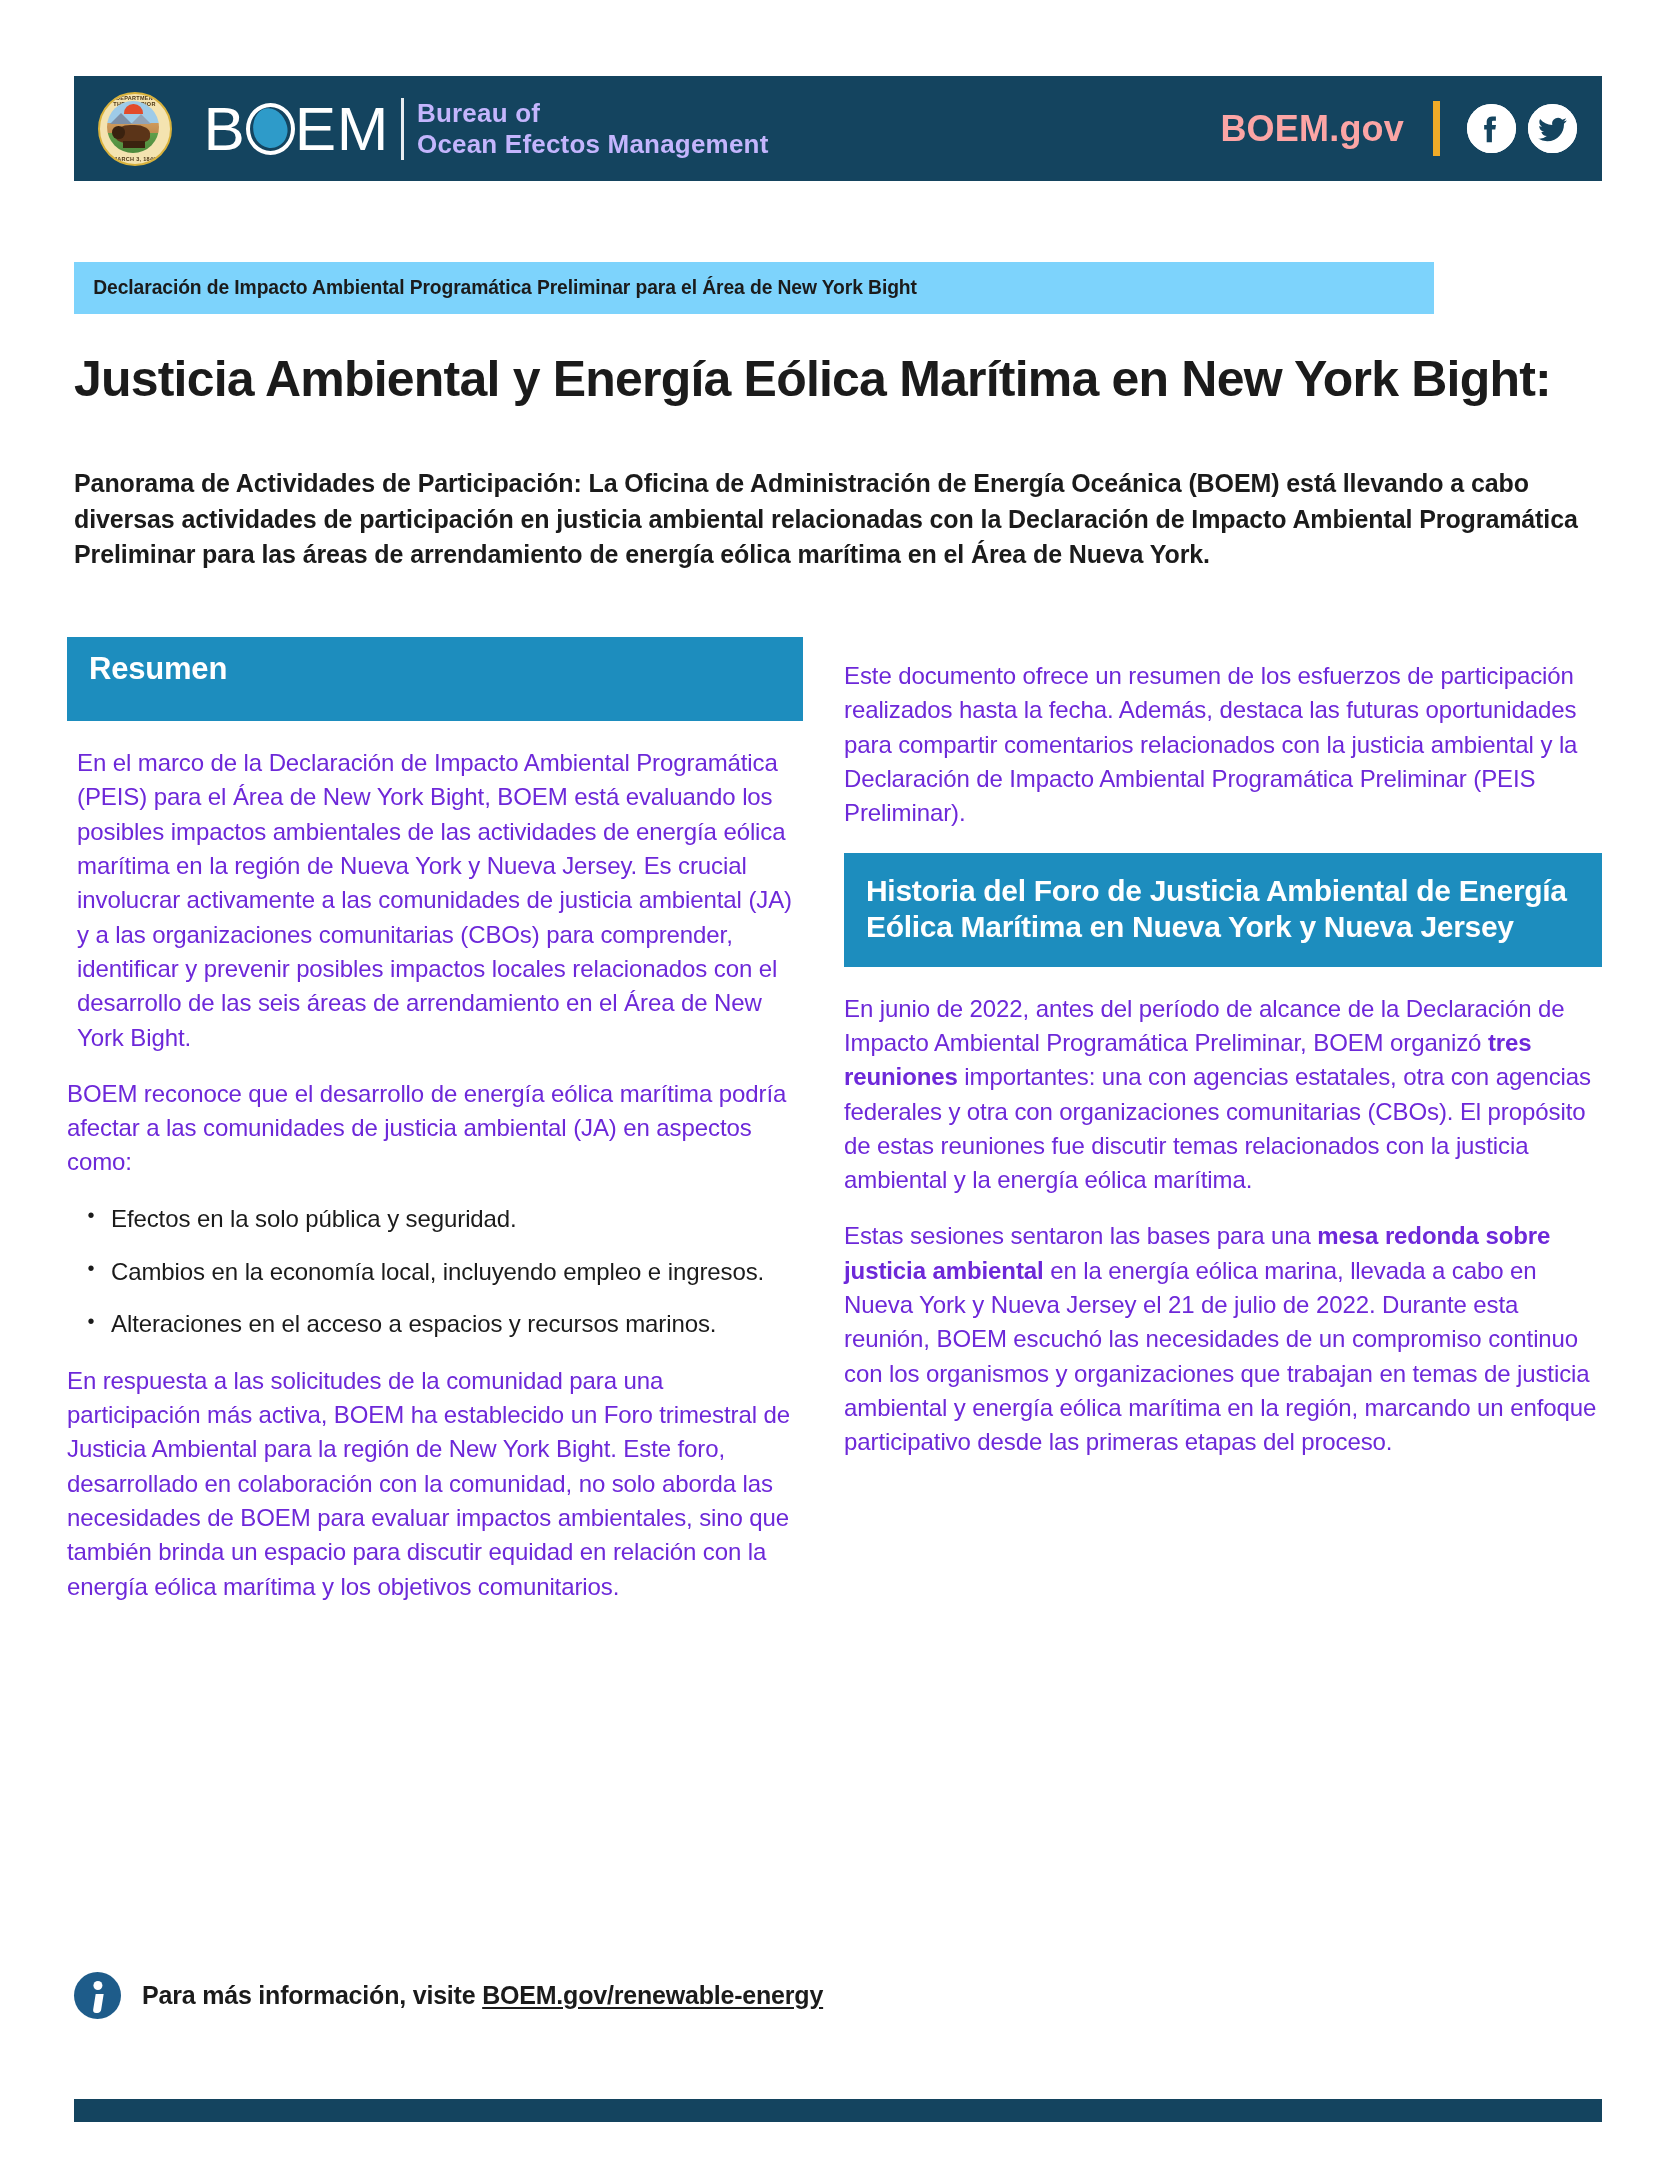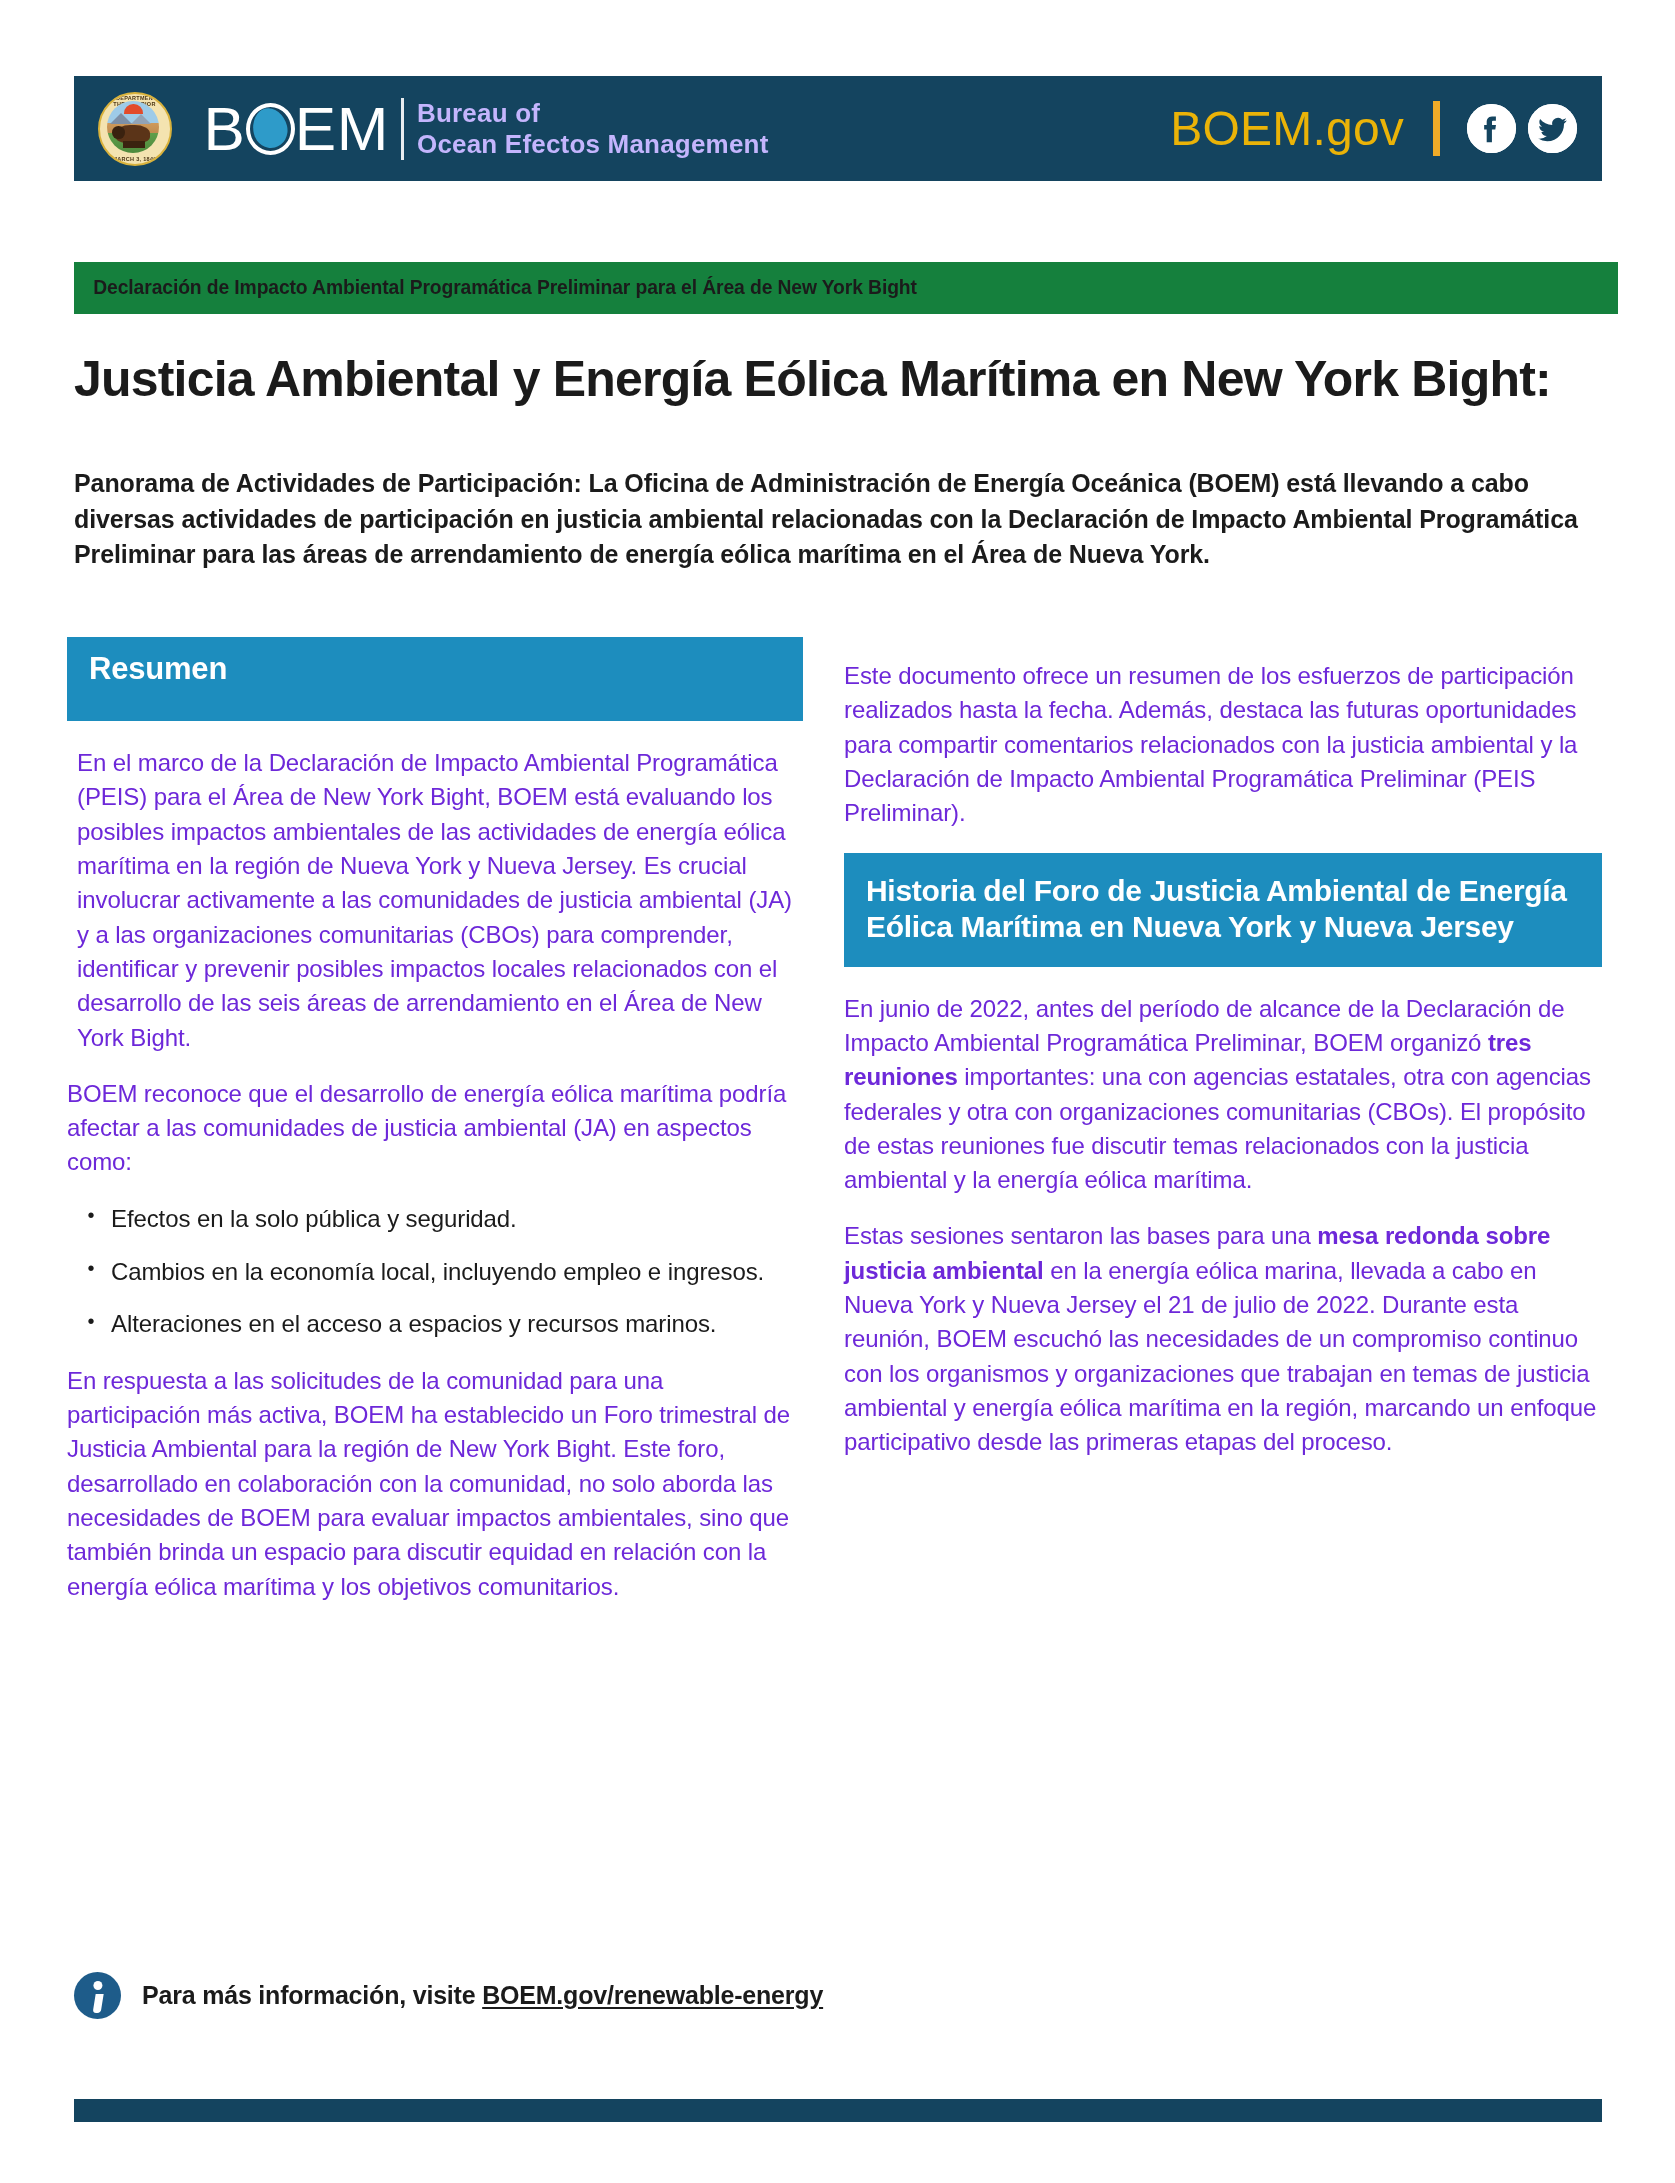--- a/index.html
+++ b/index.html
@@ -161,23 +161,23 @@
     line-height: 1.16;
     font-weight: 700;
     letter-spacing: 0.2px;
   }
   .header-right {
     margin-left: auto;
     display: flex;
     align-items: center;
   }
   .boem-gov {
-    color: #eab308;
-    font-size: 48px;
-    font-weight: normal;
+    color: #fca5a5;
+    font-size: 36px;
+    font-weight: bold;
     letter-spacing: 0.2px;
   }
   .gold-bar {
     width: 7.6px;
     height: 55px;
     background: #F0AB28;
     margin: 0 27px 0 28.6px;
   }
   .social {
     display: flex;
@@ -191,23 +191,23 @@
     align-items: center;
     justify-content: center;
   }
   .social svg { display: block; }
 
   
   .banner {
     position: absolute;
     left: 74px;
     top: 262px;
-    width: 1544px;
+    width: 1360px;
     height: 52px;
-    background: #15803d;
+    background: #7dd3fc;
     display: flex;
     align-items: center;
   }
   .banner-text {
     font-size: 19.3px;
     font-weight: bold;
     color: #1b1b1b;
     padding-left: 19.3px;
     letter-spacing: -0.1px;
   }

